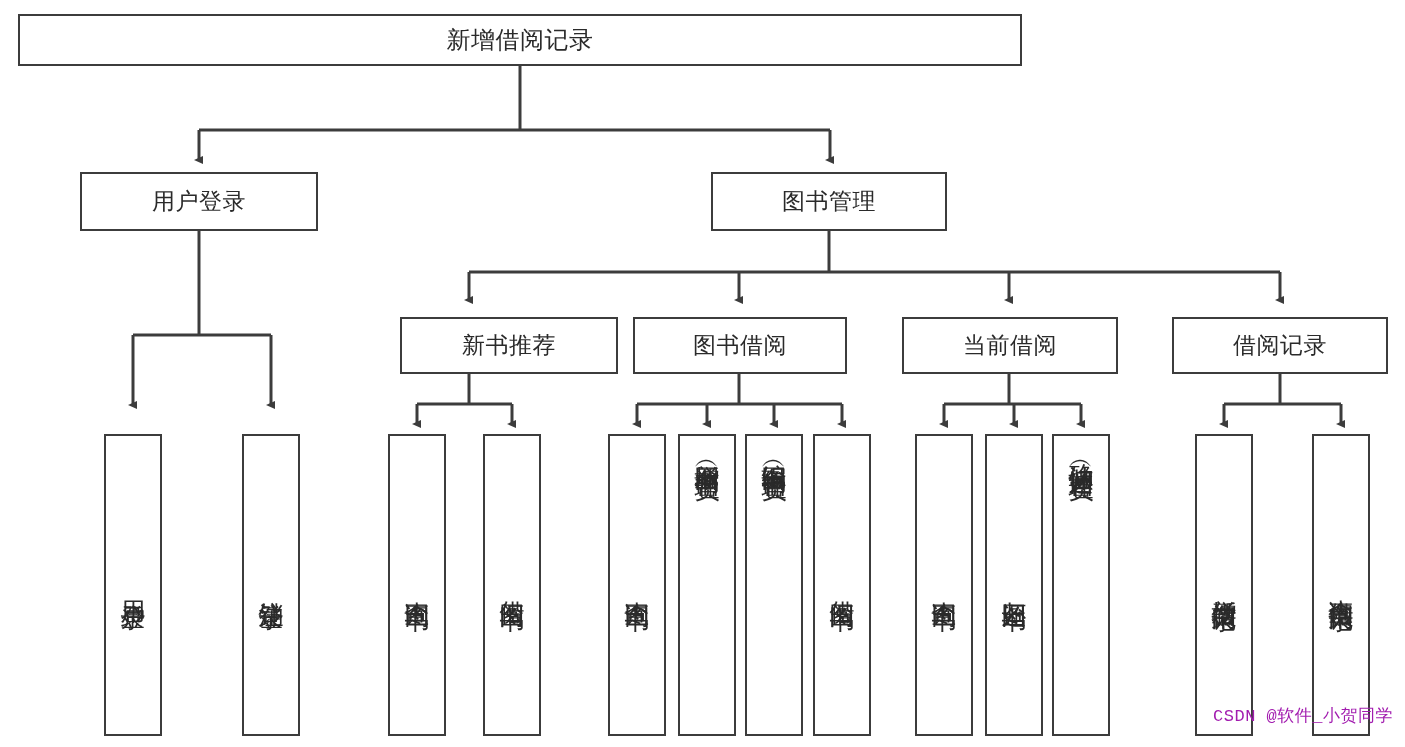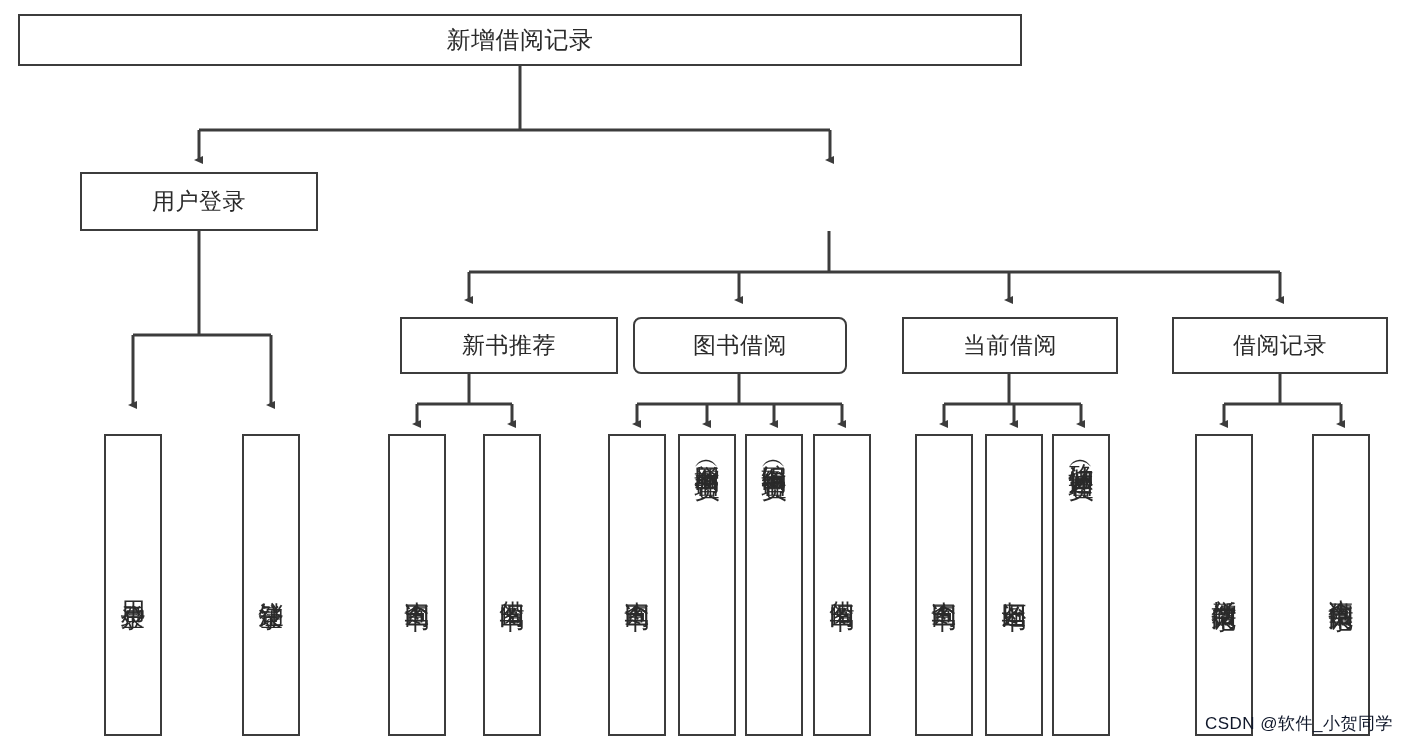--- a/index.html
+++ b/index.html
@@ -62,26 +62,27 @@
     font-size: 25px;
   }
   .node.vert.center {
     align-items: center;
     padding-top: 0;
   }
   #root-node .lbl { font-size: 24px; }
   #watermark {
     position: absolute;
     right: 12px;
-    bottom: 12px;
+    bottom: 20px;
     font-size: 17px;
-    color: #0f172a;
+    color: #a21caf;
     letter-spacing: 0.5px;
     white-space: nowrap;
     user-select: none;
+    font-family: Liberation Mono, monospace;
   }
 </style>
 </head>
 <body>
 
 <div id="canvas">
 
   <svg id="edges" viewBox="0 0 1405 747" xmlns="http://www.w3.org/2000/svg">
     <defs>
       <marker id="arrow" markerWidth="10" markerHeight="10" refX="5" refY="5" orient="auto" markerUnits="userSpaceOnUse">
@@ -132,25 +133,28 @@
     </g>
   </svg>
 
   <div class="node horiz" id="root-node" style="left:18px; top:14px; width:1004px; height:52px;">
     <span class="lbl">新增借阅记录</span>
   </div>
 
   <div class="node horiz" style="left:80px; top:172px; width:238px; height:59px;">
     <span class="lbl">用户登录</span>
   </div>
+  <div class="node horiz" style="left:711px; top:172px; width:236px; height:59px;">
+    <span class="lbl">图书管理</span>
+  </div>
 
   <div class="node horiz" style="left:360px; top:317px; width:218px; height:57px;margin-left:40px;">
     <span class="lbl">新书推荐</span>
   </div>
-  <div class="node horiz" style="left:633px; top:317px; width:214px; height:57px;border-radius:8px;">
+  <div class="node horiz" style="left:633px; top:317px; width:214px; height:57px;">
     <span class="lbl">图书借阅</span>
   </div>
   <div class="node horiz" style="left:902px; top:317px; width:216px; height:57px;text-align:right;">
     <span class="lbl">当前借阅</span>
   </div>
   <div class="node horiz" style="left:1172px; top:317px; width:216px; height:57px;">
     <span class="lbl">借阅记录</span>
   </div>
 
   <div class="node vert center" style="left:104px; top:434px; width:58px; height:302px;">

